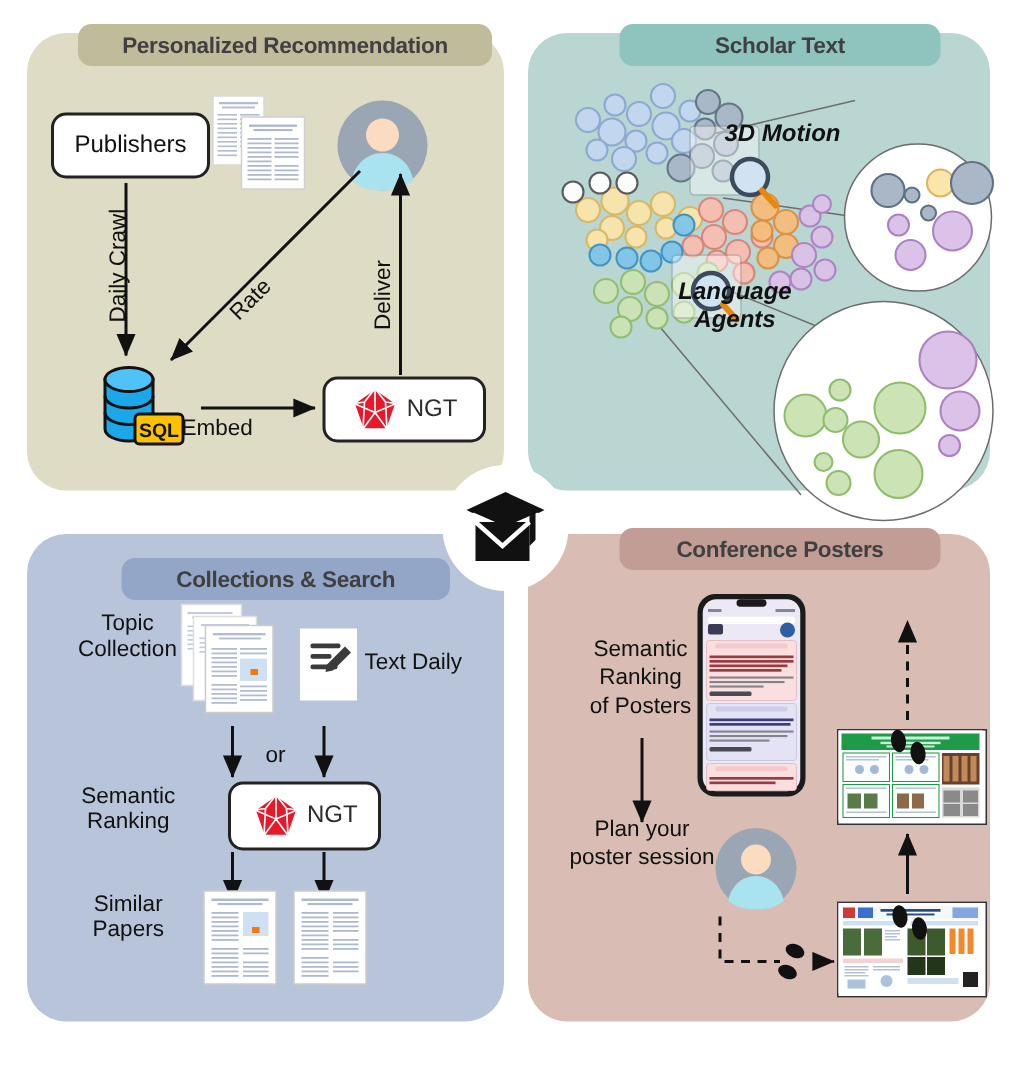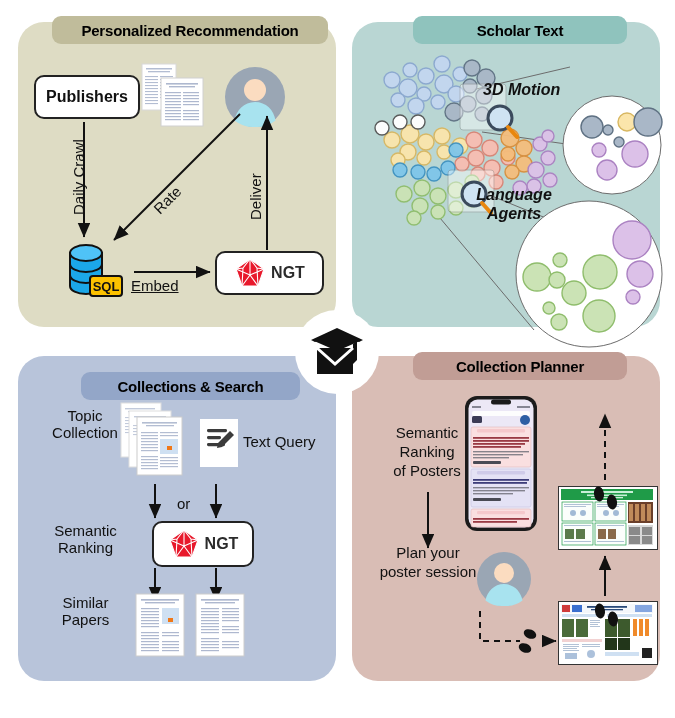--- a/index.html
+++ b/index.html
@@ -2,21 +2,21 @@
 <html><head>
 <meta charset="utf-8">
 <style>
   html,body{margin:0;padding:0;background:#ffffff;}
   body{width:675px;height:718px;position:relative;overflow:hidden;
        font-family:"Liberation Sans","DejaVu Sans",sans-serif;color:#111;}
 
   .panel{position:absolute;border-radius:26px;}
   .panel-title{position:absolute;border-radius:9px;font-weight:bold;
      font-size:15px;display:flex;align-items:center;justify-content:center;
-     color:#000000;letter-spacing:-.2px;white-space:nowrap;padding:0 14px;height:28px;}
+     color:#404040;letter-spacing:-.2px;white-space:nowrap;padding:0 14px;height:28px;}
 
   
   #p-rec{left:18px;  top:22px;  width:318px; height:305px; background:#dedcc4;}
   #t-rec{left:52px;  top:16px;  width:248px; background:#c0bc9b;}
 
   #p-map{left:352px; top:22px;  width:308px; height:305px; background:#b9d6d3;}
   #t-map{left:413px; top:16px;  width:186px; background:#8fc3bd;}
 
   #p-col{left:18px;  top:356px; width:318px; height:325px; background:#b8c4da;}
   #t-col{left:81px;  top:372px; width:191px; background:#93a6c8;}
@@ -28,38 +28,38 @@
   #center-logo{position:absolute;left:295px;top:310px;width:84px;height:84px;
      border-radius:50%;background:#fff;display:flex;align-items:center;
      justify-content:center;z-index:40;}
 
   .lbl{position:absolute;font-size:15px;line-height:1.15;color:#111;}
   .lbl.c{text-align:center;}
   .rot{transform-origin:left top;white-space:nowrap;}
 
   .whitebox{position:absolute;background:#fff;border:2px solid #222;
      border-radius:10px;display:flex;align-items:center;justify-content:center;
-     font-weight:bold;}
+     font-weight:normal;}
 
   svg{display:block;overflow:visible;}
 
   .ital{font-style:italic;font-weight:600;font-size:16px;}
 </style>
 </head>
 <body>
 
 <div class="panel" id="p-rec"></div>
 <div class="panel" id="p-map"></div>
 <div class="panel" id="p-col"></div>
 <div class="panel" id="p-conf"></div>
 
 <div class="panel-title" id="t-rec">Personalized Recommendation</div>
 <div class="panel-title" id="t-map">Scholar Text</div>
 <div class="panel-title" id="t-col">Collections &amp; Search</div>
-<div class="panel-title" id="t-conf">Collection Planner</div>
+<div class="panel-title" id="t-conf">Conference Posters</div>
 
 <div style="position:absolute;left:137px;top:62px;width:72px;height:66px;">
   <svg width="72" height="66" viewBox="0 0 72 66">
     <g>
       <rect x="5" y="2" width="34" height="46" fill="#fff" stroke="#d8d8d8" stroke-width="1"></rect>
       <g fill="#9aa7c4" opacity=".75">
         <rect x="9" y="6" width="26" height="1.5"></rect>
           <rect x="11" y="9" width="22" height="1.3"></rect>
         <rect x="8" y="14" width="13" height="1.1"></rect>
           <rect x="8" y="17" width="13" height="1.1"></rect>
@@ -157,21 +157,21 @@
   <line x1="222" y1="92" x2="96" y2="218" stroke="#111" stroke-width="2" marker-end="url(#ah)"></line>
 
   <line x1="249" y1="228" x2="249" y2="94" stroke="#111" stroke-width="2" marker-end="url(#ah)"></line>
 
   <line x1="116" y1="250" x2="192" y2="250" stroke="#111" stroke-width="2" marker-end="url(#ah)"></line>
 </svg>
 
 <div class="lbl rot" style="left:70px;top:215px;transform:rotate(-90deg);">Daily Crawl</div>
 <div class="lbl rot" style="left:150px;top:205px;transform:rotate(-45deg);">Rate</div>
 <div class="lbl rot" style="left:247px;top:220px;transform:rotate(-90deg);">Deliver</div>
-<div class="lbl" style="left:131px;top:277px;text-decoration:underline;">Embed</div>
+<div class="lbl" style="left:121px;top:277px;">Embed</div>
 
 <svg style="position:absolute;left:352px;top:22px;width:308px;height:305px;">
 
   <g stroke="#6c6c6c" stroke-width="1" fill="none">
     <path d="M120 68 L218 45"></path>
     <path d="M130 110 L214 122"></path>
     <path d="M120 166 L216 205"></path>
     <path d="M 88 196 L182 308"></path>
   </g>
 
@@ -295,21 +295,21 @@
     <circle cx="205" cy="258" r="8" fill="#cbe3b5" stroke="#8fbd6c" stroke-width="1.4"></circle>
     <circle cx="248" cy="250" r="17" fill="#cbe3b5" stroke="#8fbd6c" stroke-width="1.4"></circle>
     <circle cx="222" cy="271" r="12" fill="#cbe3b5" stroke="#8fbd6c" stroke-width="1.4"></circle>
     <circle cx="197" cy="286" r="6" fill="#cbe3b5" stroke="#8fbd6c" stroke-width="1.4"></circle>
     <circle cx="207" cy="300" r="8" fill="#cbe3b5" stroke="#8fbd6c" stroke-width="1.4"></circle>
     <circle cx="247" cy="294" r="16" fill="#cbe3b5" stroke="#8fbd6c" stroke-width="1.4"></circle>
   </g>
 </svg>
 
 <div class="lbl ital" style="left:483px;top:81px;">3D Motion</div>
-<div class="lbl ital c" style="left:459px;top:185px;width:110px;line-height:1.2;">Language<br>Agents</div>
+<div class="lbl ital c" style="left:435px;top:185px;width:110px;line-height:1.2;">Language<br>Agents</div>
 
 <div style="position:absolute;left:119px;top:401px;width:80px;height:76px;">
   <svg width="80" height="76" viewBox="0 0 80 76">
     <g>
       <rect x="2" y="2" width="40" height="54" fill="#fff" stroke="#ddd"></rect>
       <g fill="#9aa7c4" opacity=".6">
         <rect x="6" y="7" width="30" height="1.4"></rect>
           <rect x="9" y="10" width="24" height="1.2"></rect>
         <rect x="6" y="16" width="15" height="1.1"></rect>
           <rect x="6" y="19" width="15" height="1.1"></rect>
@@ -367,21 +367,21 @@
 <div style="position:absolute;left:200px;top:419px;width:38px;height:48px;background:#fff;">
   <svg width="38" height="48" viewBox="0 0 38 48">
     <g fill="#3b3b3b">
       <rect x="7" y="10" width="20" height="3.2" rx="1.4"></rect>
       <rect x="7" y="17" width="14" height="3.2" rx="1.4"></rect>
       <rect x="7" y="24" width="18" height="3.2" rx="1.4"></rect>
       <path d="M30 12 L34 16 L22 28 L17 29 L18 24 Z"></path>
     </g>
   </svg>
 </div>
-<div class="lbl" style="left:243px;top:433px;">Text Query</div>
+<div class="lbl" style="left:243px;top:433px;">Text Daily</div>
 
 <div class="lbl" style="left:177px;top:495px;">or</div>
 
 <svg style="position:absolute;left:18px;top:356px;width:318px;height:325px;">
   <defs>
     <marker id="ah2" markerWidth="9" markerHeight="9" refX="7.2" refY="3.2" orient="auto">
       <path d="M0,0 L7.5,3.2 L0,6.4 z" fill="#111"></path>
     </marker>
   </defs>
   <line x1="137" y1="128" x2="137" y2="162" stroke="#111" stroke-width="2" marker-end="url(#ah2)"></line>

